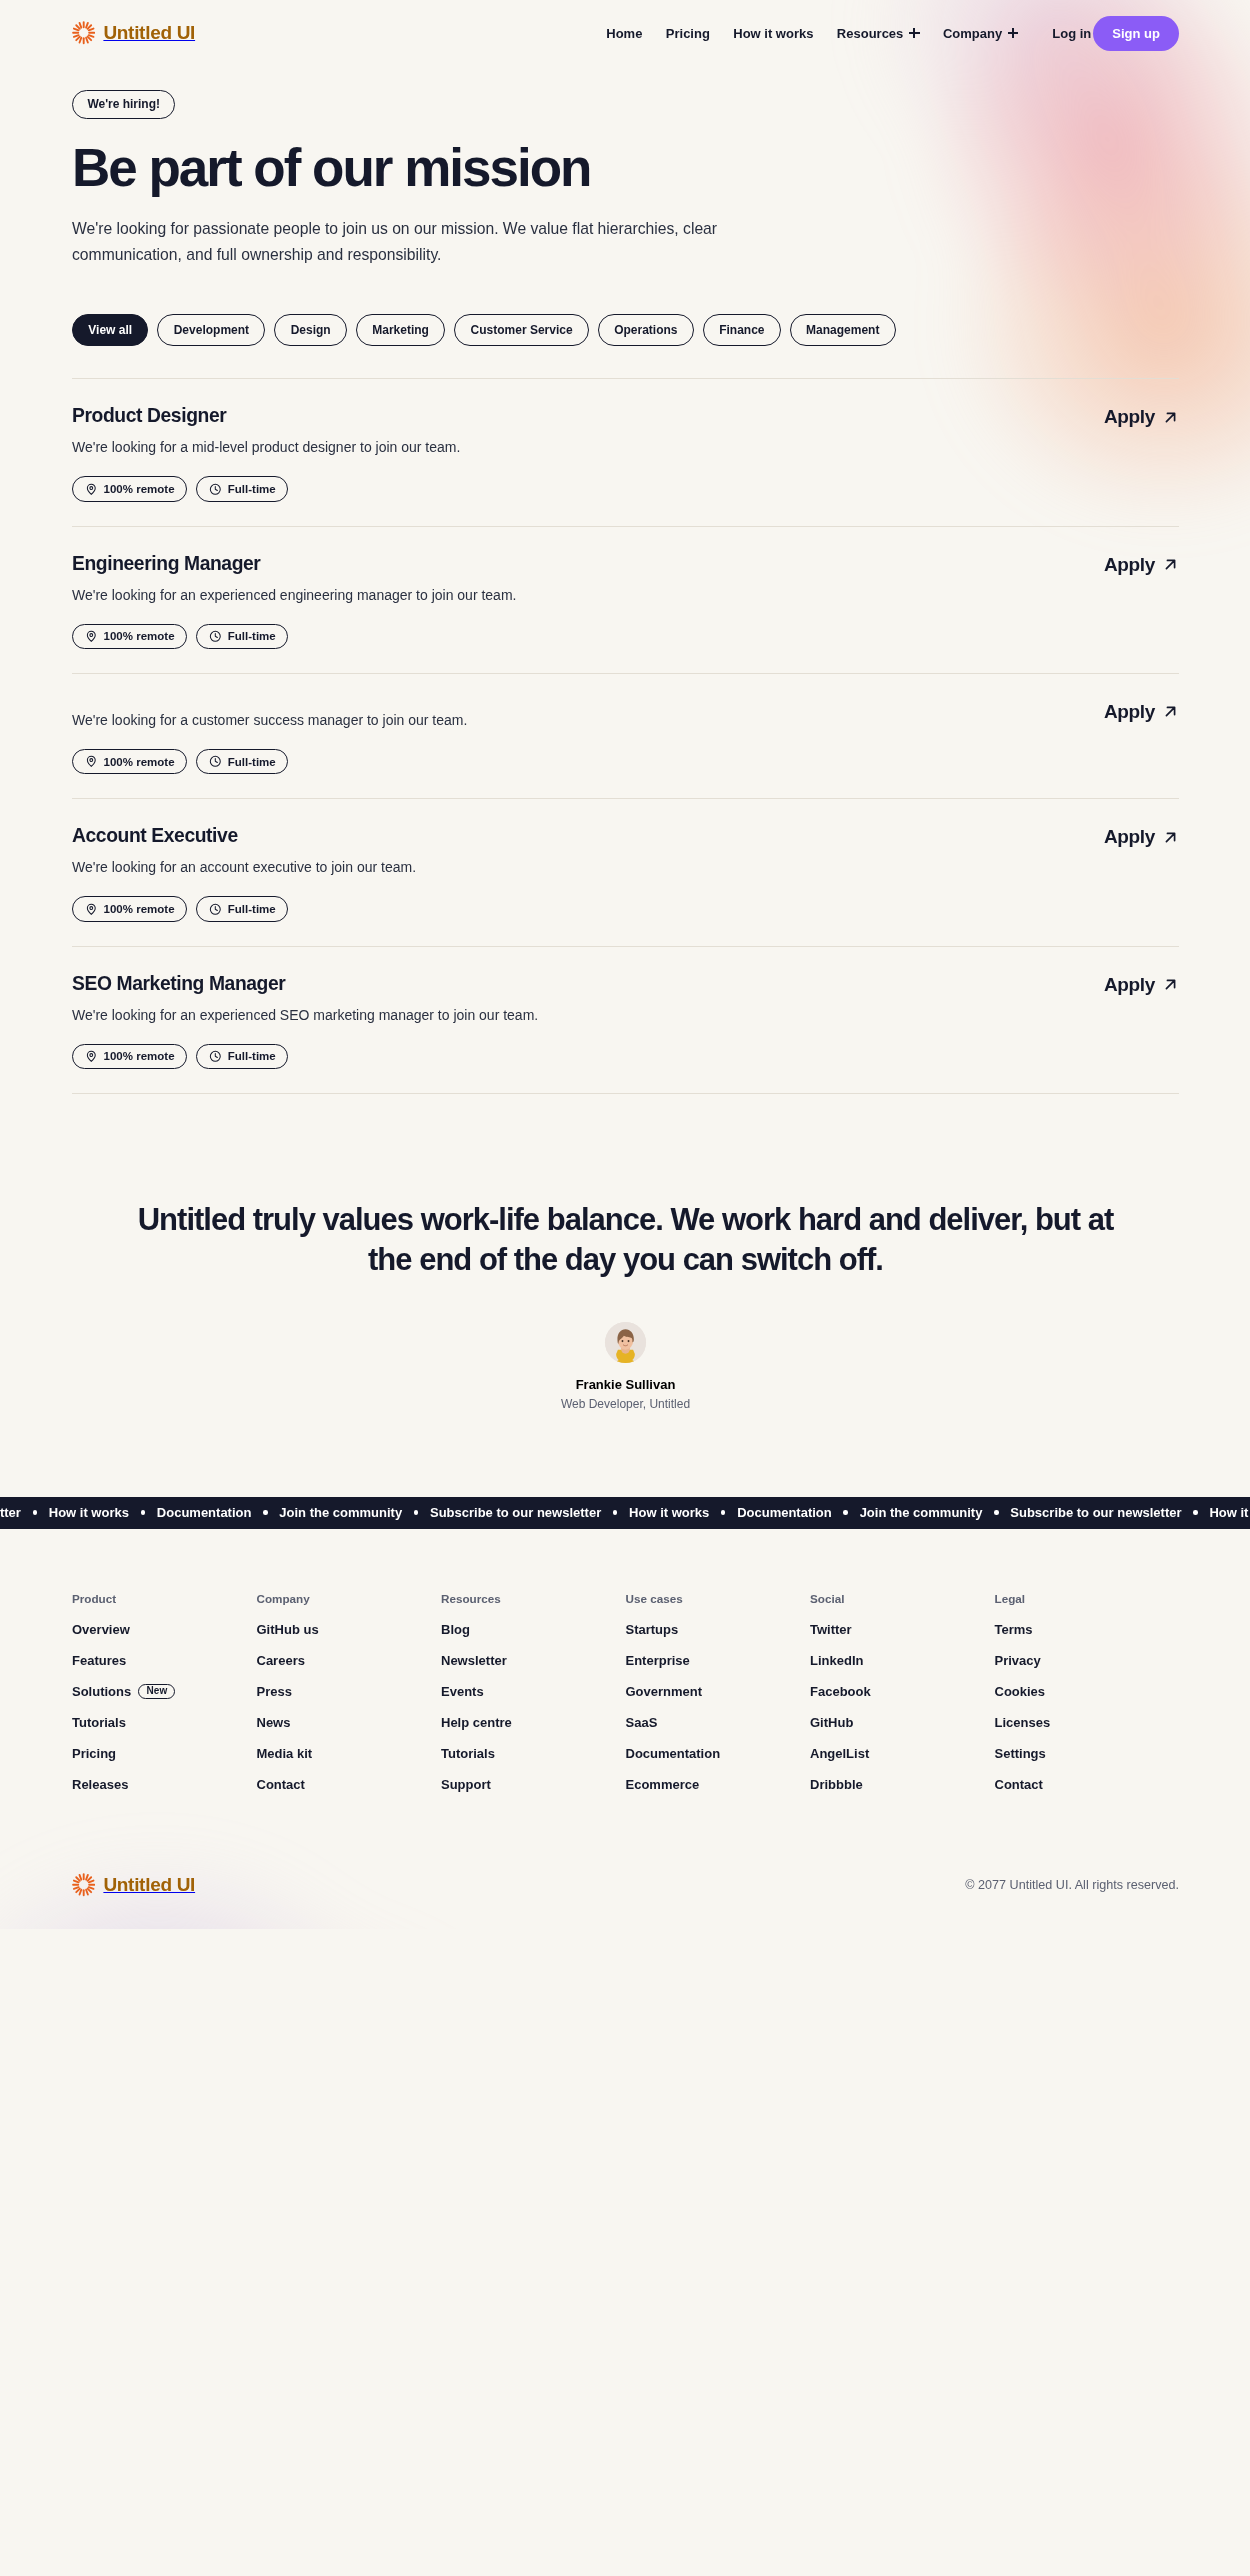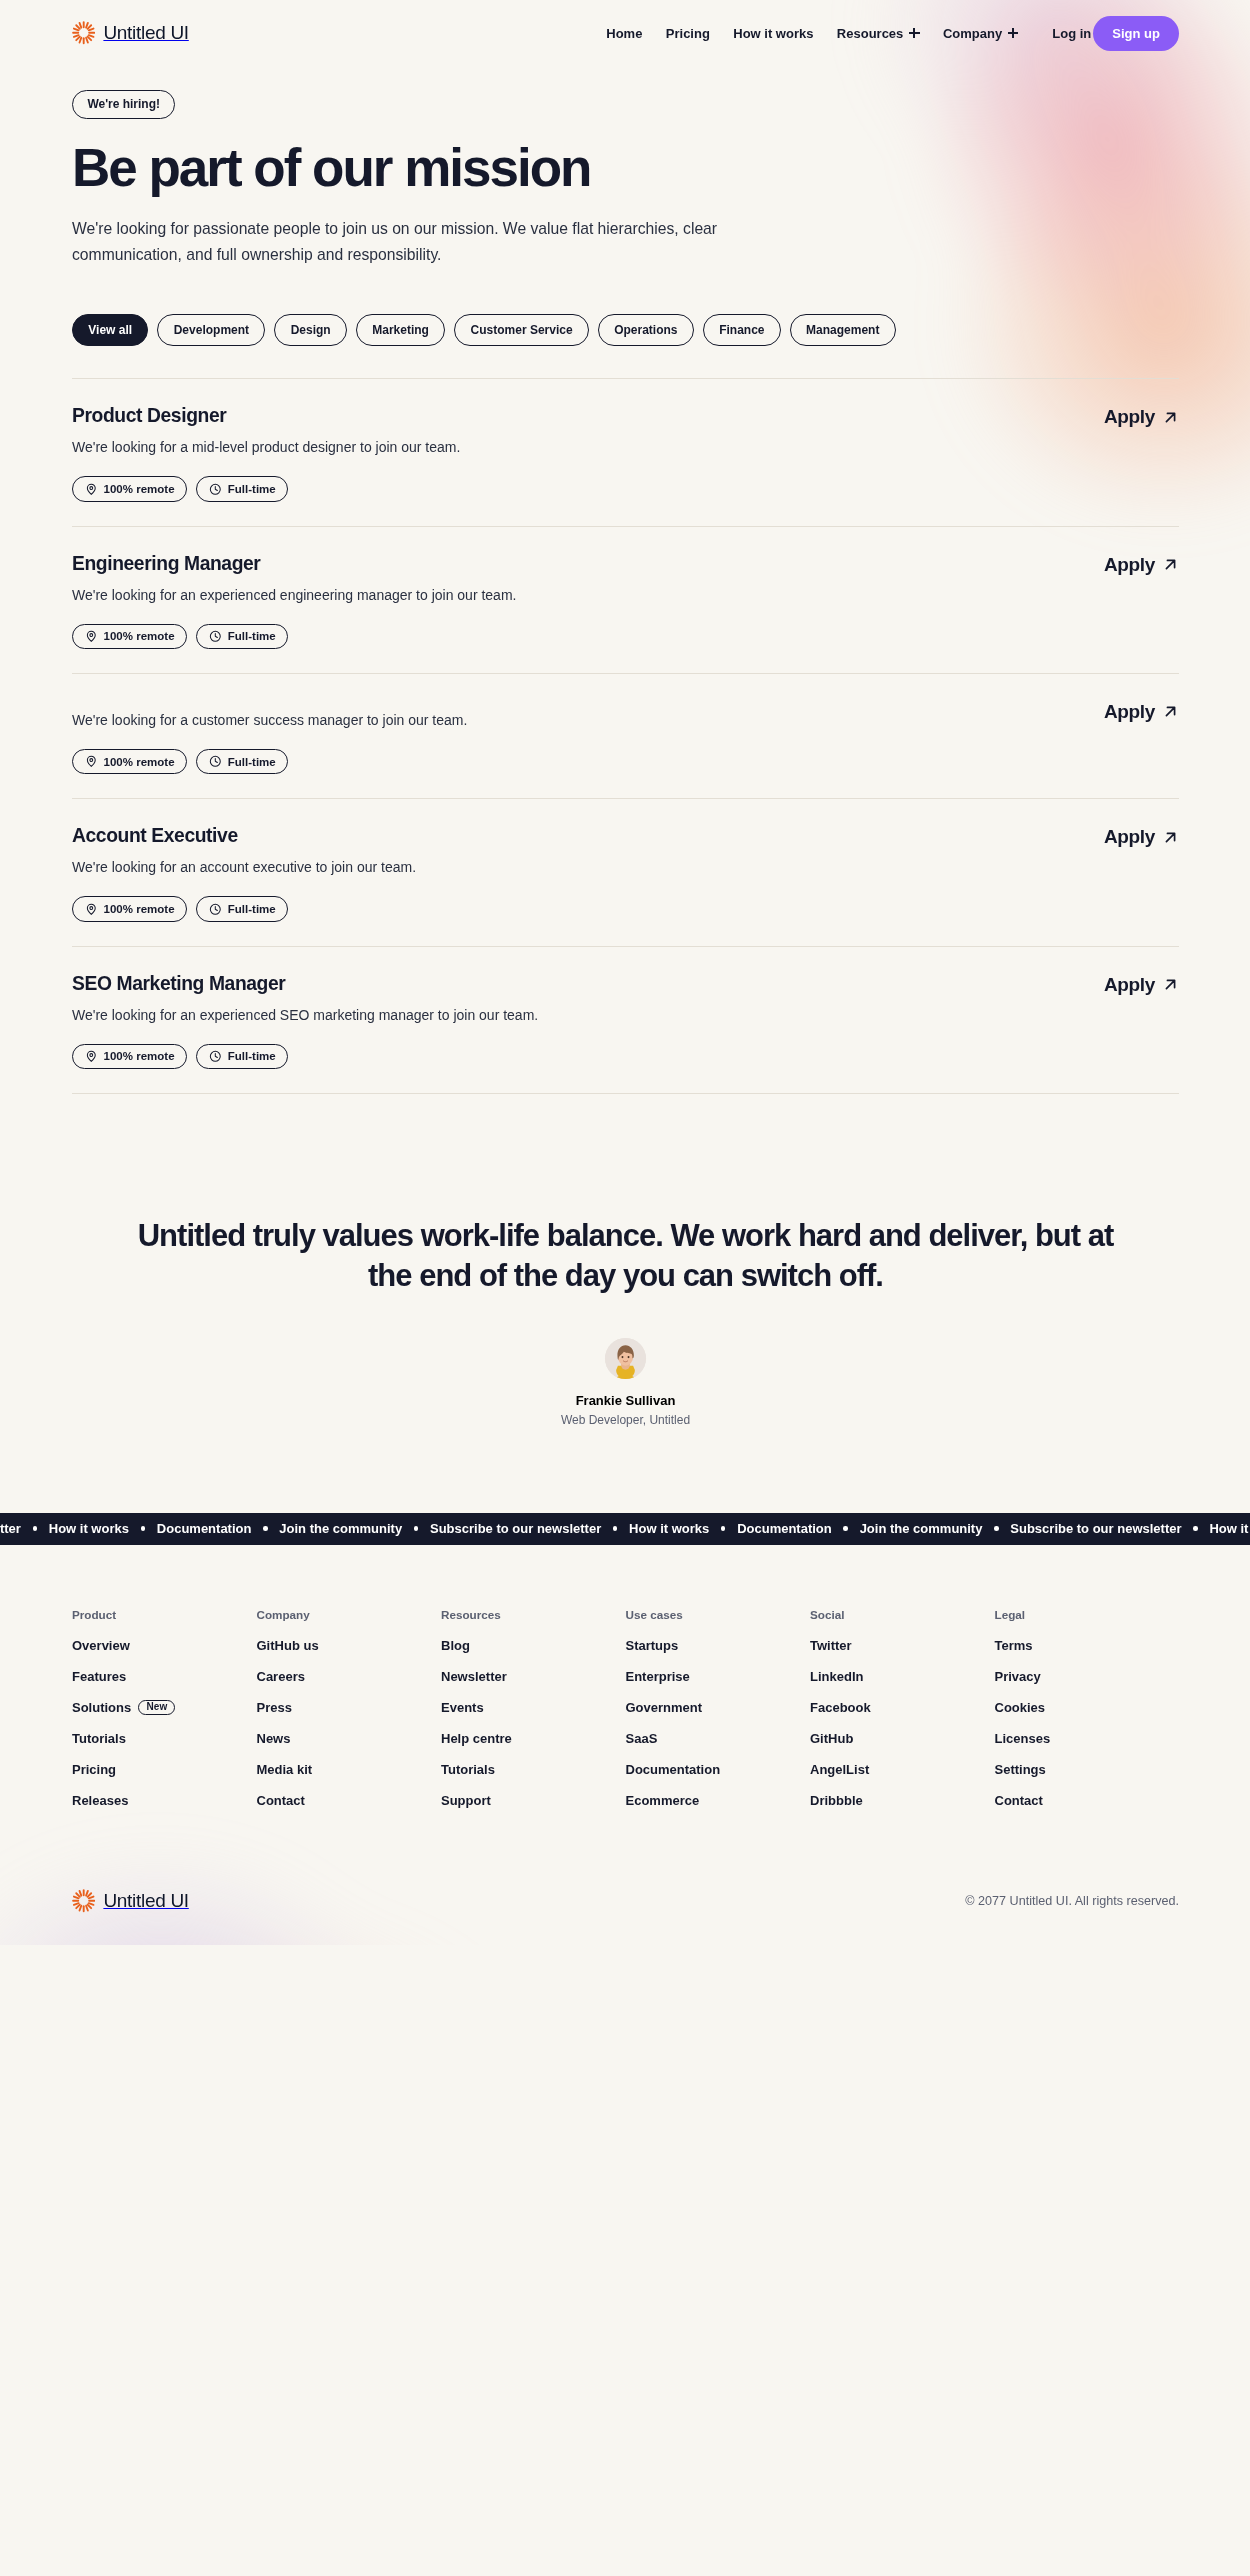--- a/index.html
+++ b/index.html
@@ -34,21 +34,21 @@
 
   .wrap { position:relative; z-index:2; width:1251px; }
 
   
   header.nav {
     height:66px; display:flex; align-items:center;
     padding:0 72px; position:relative; z-index:3;
   }
   .brand { display:flex; align-items:center; gap:8px; }
   .sunburst { width:23.4px; height:23.4px; display:block; }
-  .brand-name { font-size:19px; font-weight:400; letter-spacing:-0.3px; color:#0f172a; }
+  .brand-name { font-size:19px; font-weight:700; letter-spacing:-0.3px; color:#a16207; }
   .nav-center { display:flex; align-items:center; gap:23.4px; margin-left:auto; }
   .nav-link {
     font-size:13px; font-weight:600; color:#15192b;
     text-decoration:none; display:flex; align-items:center; gap:5.4px; cursor:pointer;
   }
   .plus { width:10.8px; height:10.8px; position:relative; display:inline-block; }
   .plus::before, .plus::after {
     content:""; position:absolute; background:#15192b;
   }
   .plus::before { left:0; top:4.5px; width:10.8px; height:1.6px; }
@@ -107,21 +107,21 @@
   .apply {
     display:inline-flex; align-items:center; gap:7.2px; flex:none;
     font-size:19px; font-weight:700; letter-spacing:-0.4px; color:#15192b;
     text-decoration:none; cursor:pointer; margin-top:0.9px;
   }
   .apply svg { display:block; }
 
   
   .testimonial { padding:106px 72px 86px; text-align:center; }
   .quote {
-    margin:16px auto; max-width:997px; font-size:31px; line-height:1.30;
+    margin:0 auto; max-width:997px; font-size:31px; line-height:1.30;
     letter-spacing:-1px; font-weight:700; color:#15192b;
   }
   .avatar {
     width:41px; height:41px; border-radius:50%; margin:41px auto 0;
     overflow:hidden; background:#e9e2dd; position:relative;
   }
   .avatar .face { position:absolute; inset:0; }
   .author-name { margin-top:14.4px; font-size:13px; font-weight:700; color:#000000; }
   .author-role { margin-top:4.5px; font-size:12px; color:#5b6071; }
 

